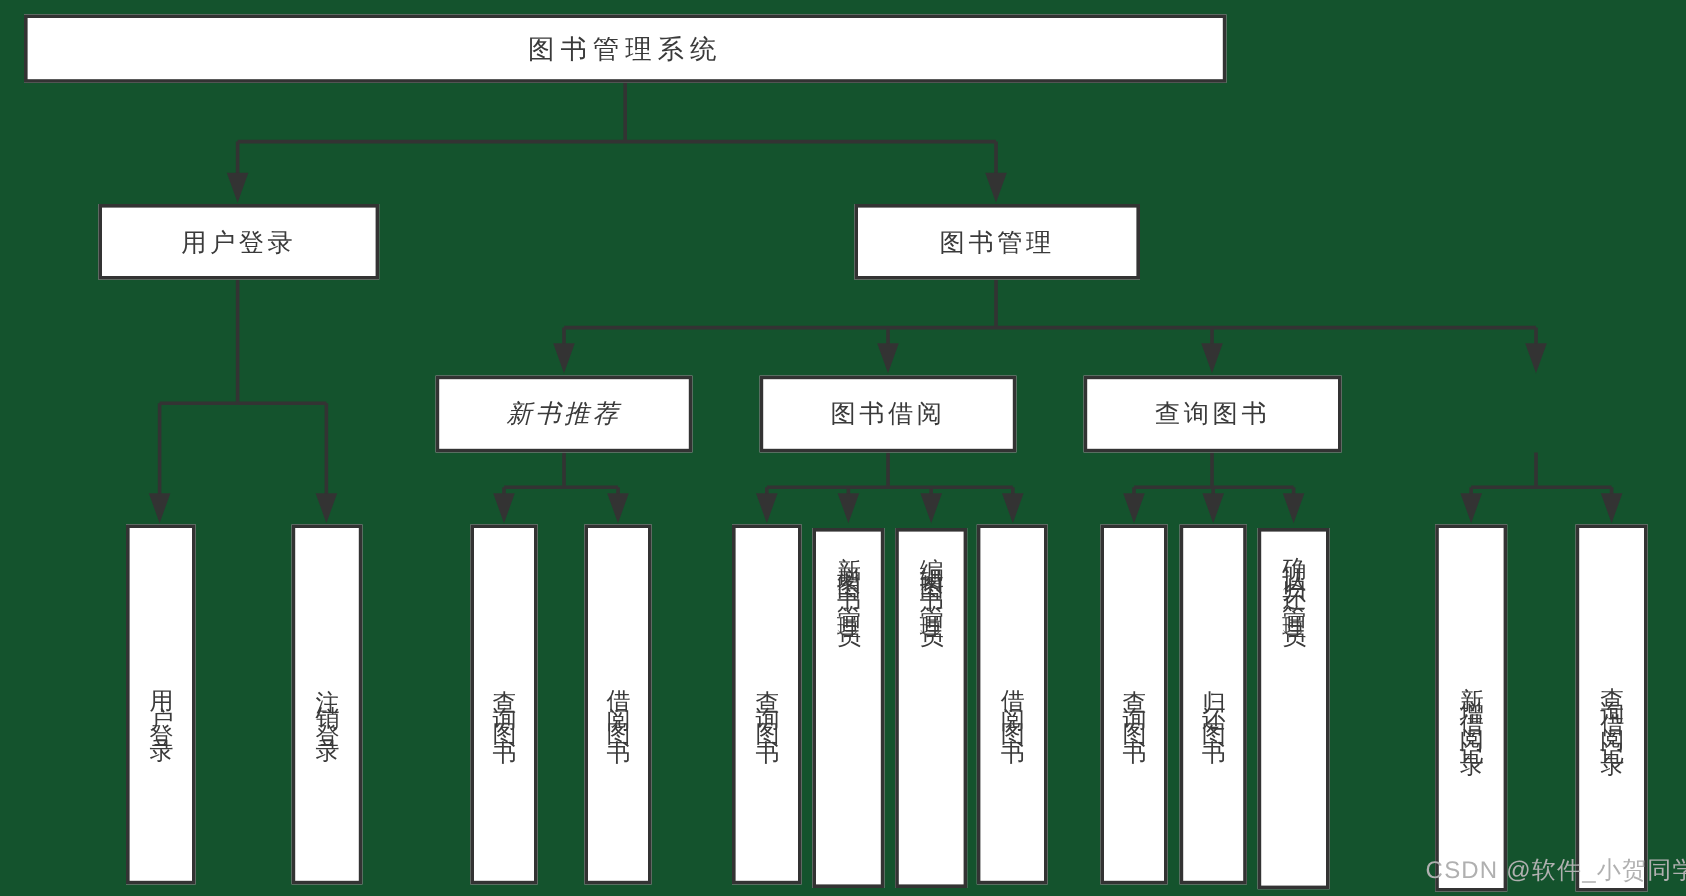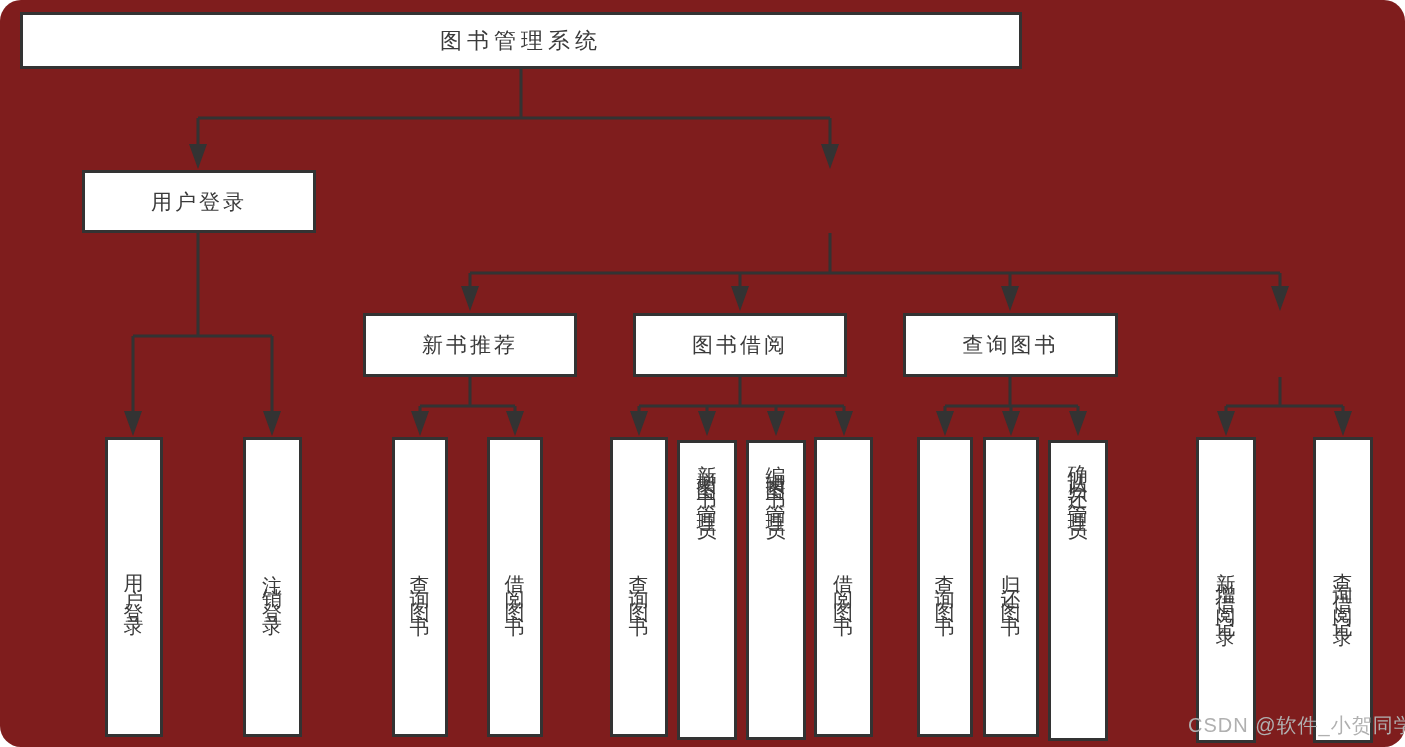--- a/index.html
+++ b/index.html
@@ -5,24 +5,23 @@
   html, body {
     margin: 0;
     padding: 0;
     background: #ffffff;
     font-family: "Liberation Sans", sans-serif;
   }
   .canvas {
     position: relative;
     width: 1405px;
     height: 747px;
-    background: #7f1d1d;
+    background: #14532d;
     overflow: hidden;
     color: #333333;
-    border-radius: 21px;
   }
   .connectors {
     position: absolute;
     left: 0;
     top: 0;
     width: 1405px;
     height: 747px;
     z-index: 1;
   }
   .node {
@@ -116,22 +115,23 @@
       <polygon points="1069,411 1087,411 1078,436"></polygon>
 
       <polygon points="1217,411 1235,411 1226,436"></polygon>
       <polygon points="1334,411 1352,411 1343,436"></polygon>
     </g>
   </svg>
 
   <div class="node root-box" style="left:20px; top:12px; width:1002px; height:57px;">图书管理系统</div>
 
   <div class="node" style="left:82px; top:170px; width:234px; height:63px;">用户登录</div>
+  <div class="node" style="left:712px; top:170px; width:238px; height:63px;">图书管理</div>
 
-  <div class="node" style="left:363px; top:313px; width:214px; height:64px;">新书推荐</div>
+  <div class="node" style="left:363px; top:313px; width:214px; height:64px;font-style:italic;">新书推荐</div>
   <div class="node" style="left:633px; top:313px; width:214px; height:64px;">图书借阅</div>
   <div class="node" style="left:903px; top:313px; width:215px; height:64px;">查询图书</div>
 
   <div class="node leaf ls-wide" style="left:105px; top:437px; width:58px; height:300px;">用户登录</div>
   <div class="node leaf ls-wide" style="left:243px; top:437px; width:59px; height:300px;">注销登录</div>
 
   <div class="node leaf ls-wide" style="left:392px; top:437px; width:56px; height:300px;">查询图书</div>
   <div class="node leaf ls-wide" style="left:487px; top:437px; width:56px; height:300px;">借阅图书</div>
 
   <div class="node leaf ls-wide" style="left:610px; top:437px; width:58px; height:300px;">查询图书</div>

